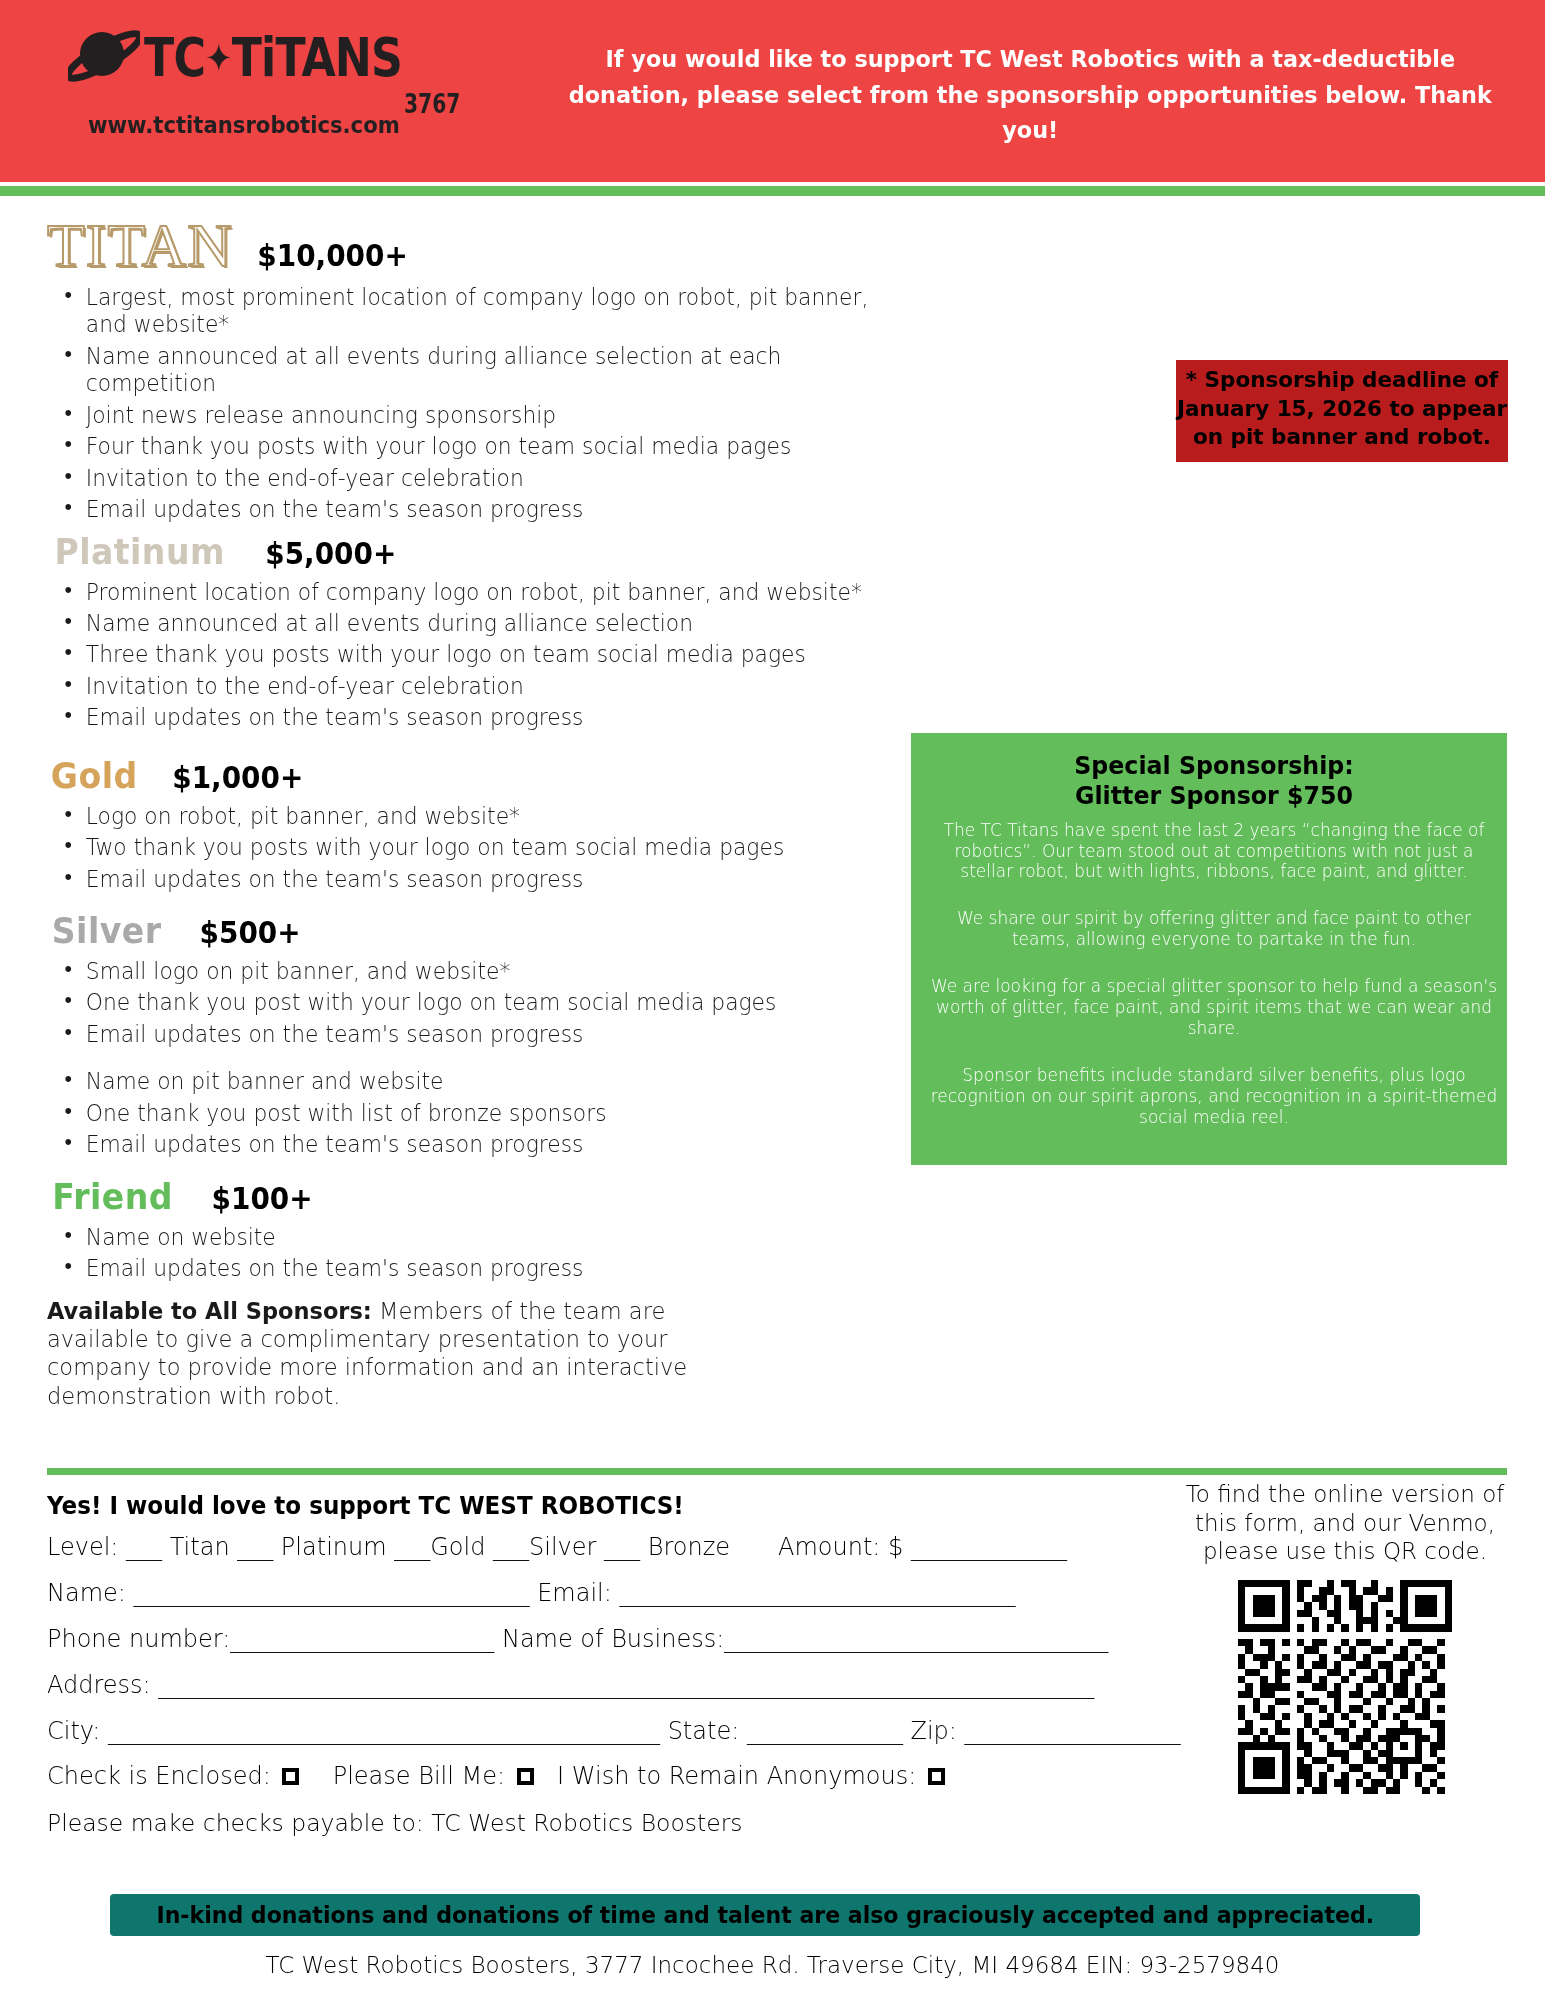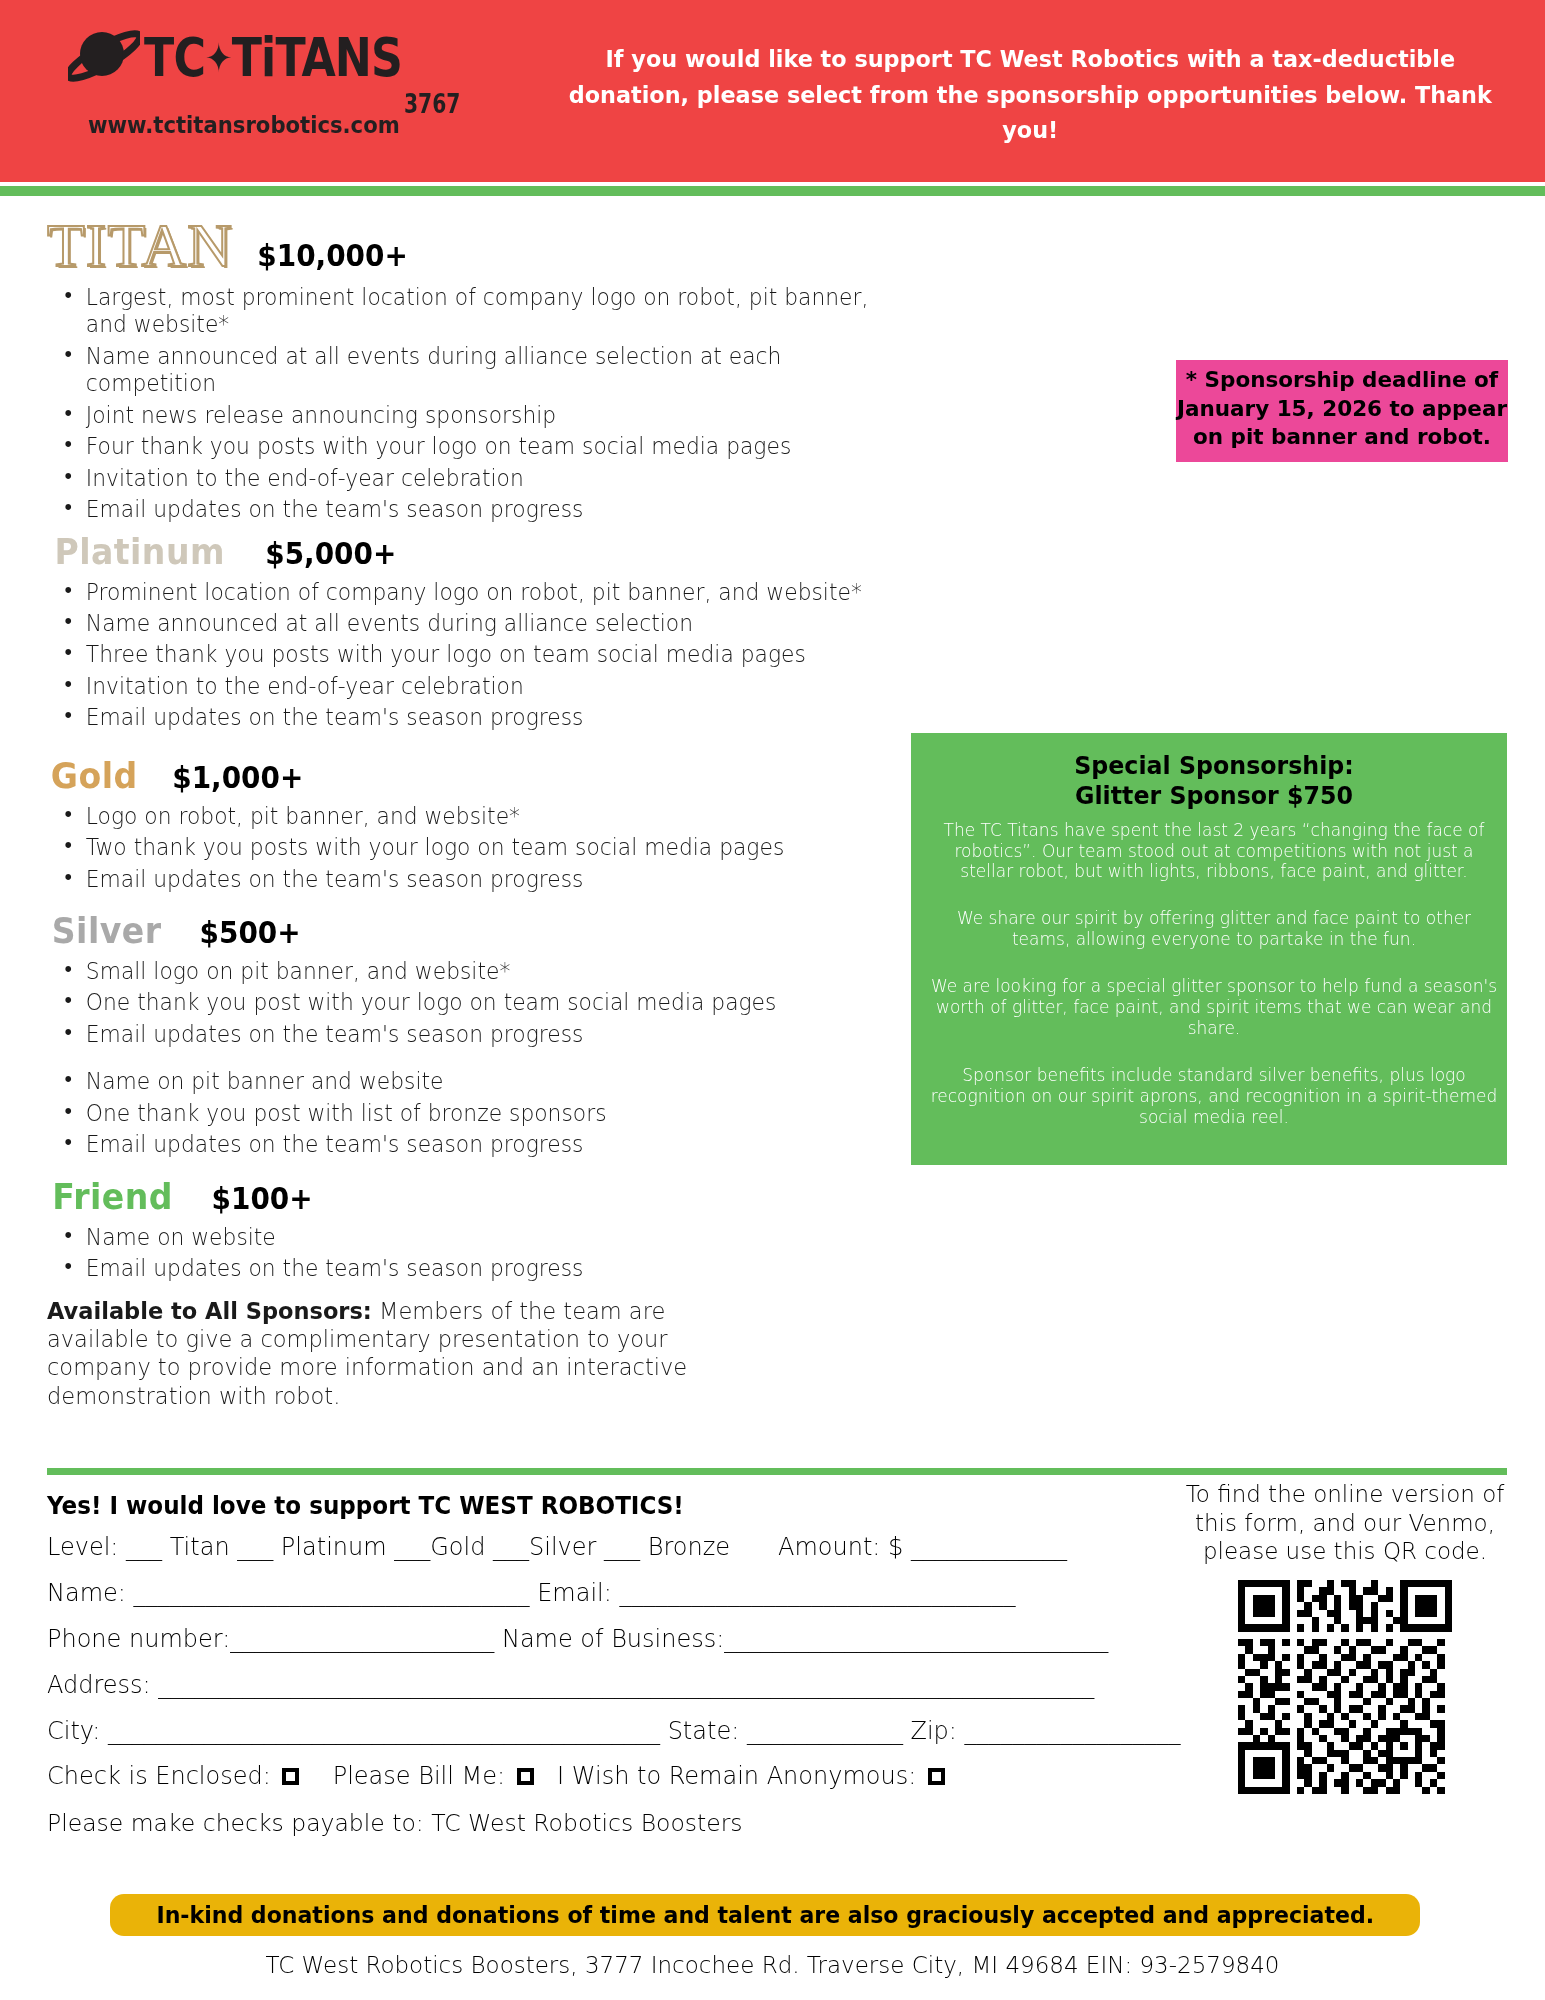--- a/index.html
+++ b/index.html
@@ -89,21 +89,21 @@
   .all-sponsors {
     margin-top:14px; width:660px;
     font-family:"DejaVu Sans", sans-serif; font-weight:300;
     font-size:22.5px; line-height:1.26; color:#1a1a1a;
   }
   .all-sponsors b { font-weight:bold; }
 
   
   .note-yellow {
     position:absolute; left:1176px; top:360px; width:332px; height:102px;
-    background:#ec4899; display:flex; align-items:flex-start; justify-content:center;
+    background:#b91c1c; display:flex; align-items:flex-start; justify-content:center;
     padding-top:6px;
   }
   .note-yellow p {
     font-family:"DejaVu Sans", sans-serif; font-weight:bold;
     font-size:21.5px; line-height:1.33; color:#000; text-align:center;
   }
 
   
   .glitter {
     position:absolute; left:911px; top:733px; width:596px; height:432px;
@@ -149,21 +149,21 @@
   .qr-panel p {
     font-family:"DejaVu Sans", sans-serif; font-weight:300;
     font-size:23px; line-height:1.24; color:#000;
   }
   .qr-code { margin:14px auto 0 auto; width:214px; height:214px; }
   .qr-code svg { display:block; }
 
   
   .inkind {
     position:absolute; left:110px; top:1894px; width:1310px; height:42px;
-    background:#eab308; border-radius:14px;
+    background:#0f766e; border-radius:4px;
     display:flex; align-items:center; justify-content:center;
   }
   .inkind span {
     font-family:"DejaVu Sans", sans-serif; font-weight:bold;
     font-size:22.5px; color:#000; transform: scaleX(0.98); transform-origin:center;
   }
   .footer-addr {
     position:absolute; left:0; top:1952px; width:1545px; text-align:center;
     font-family:"DejaVu Sans", sans-serif; font-weight:300;
     font-size:23px; color:#000;

